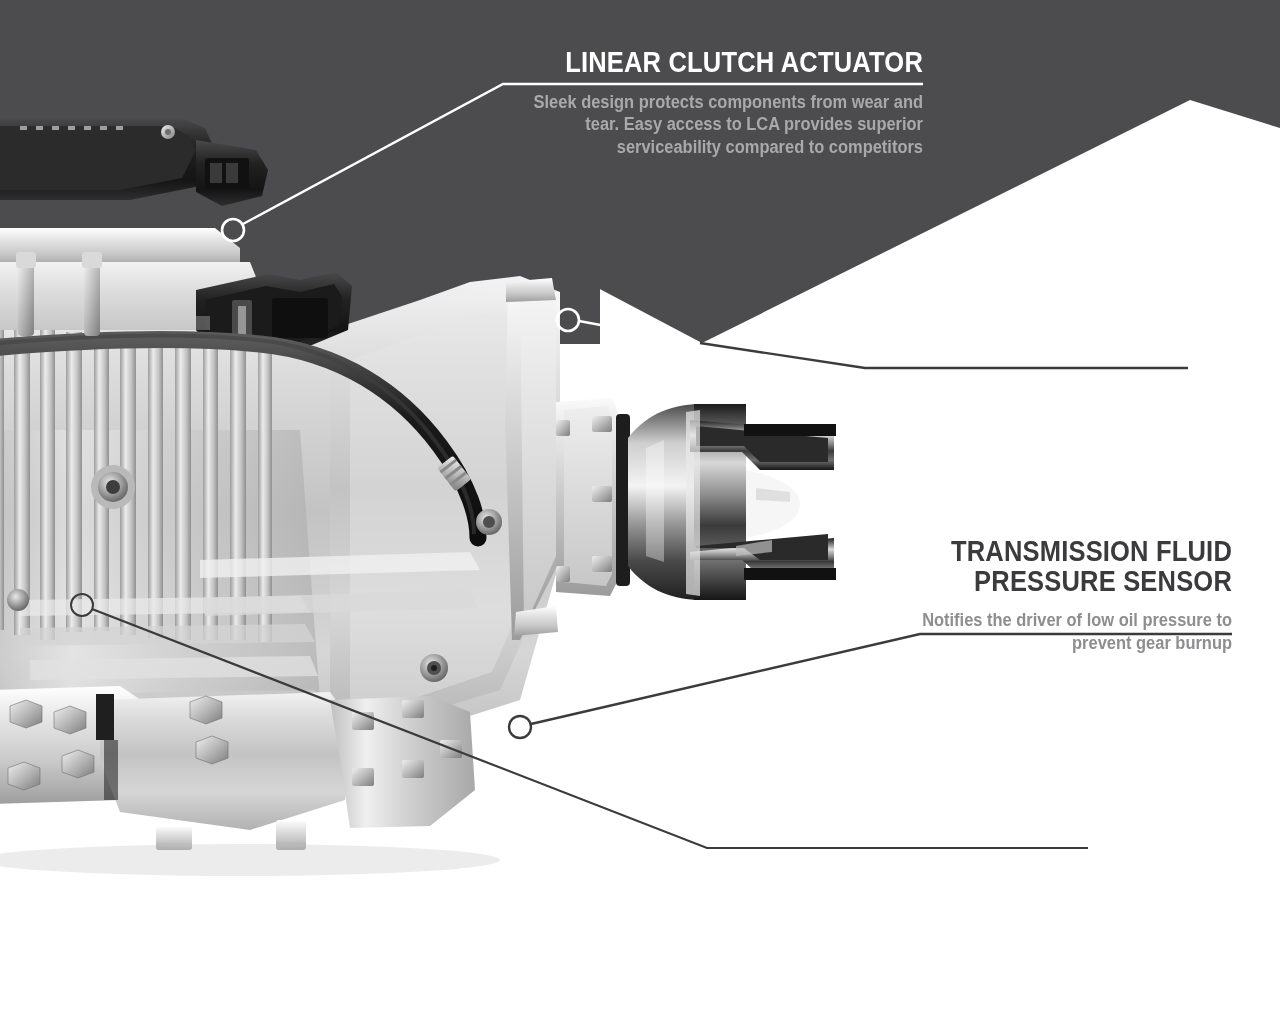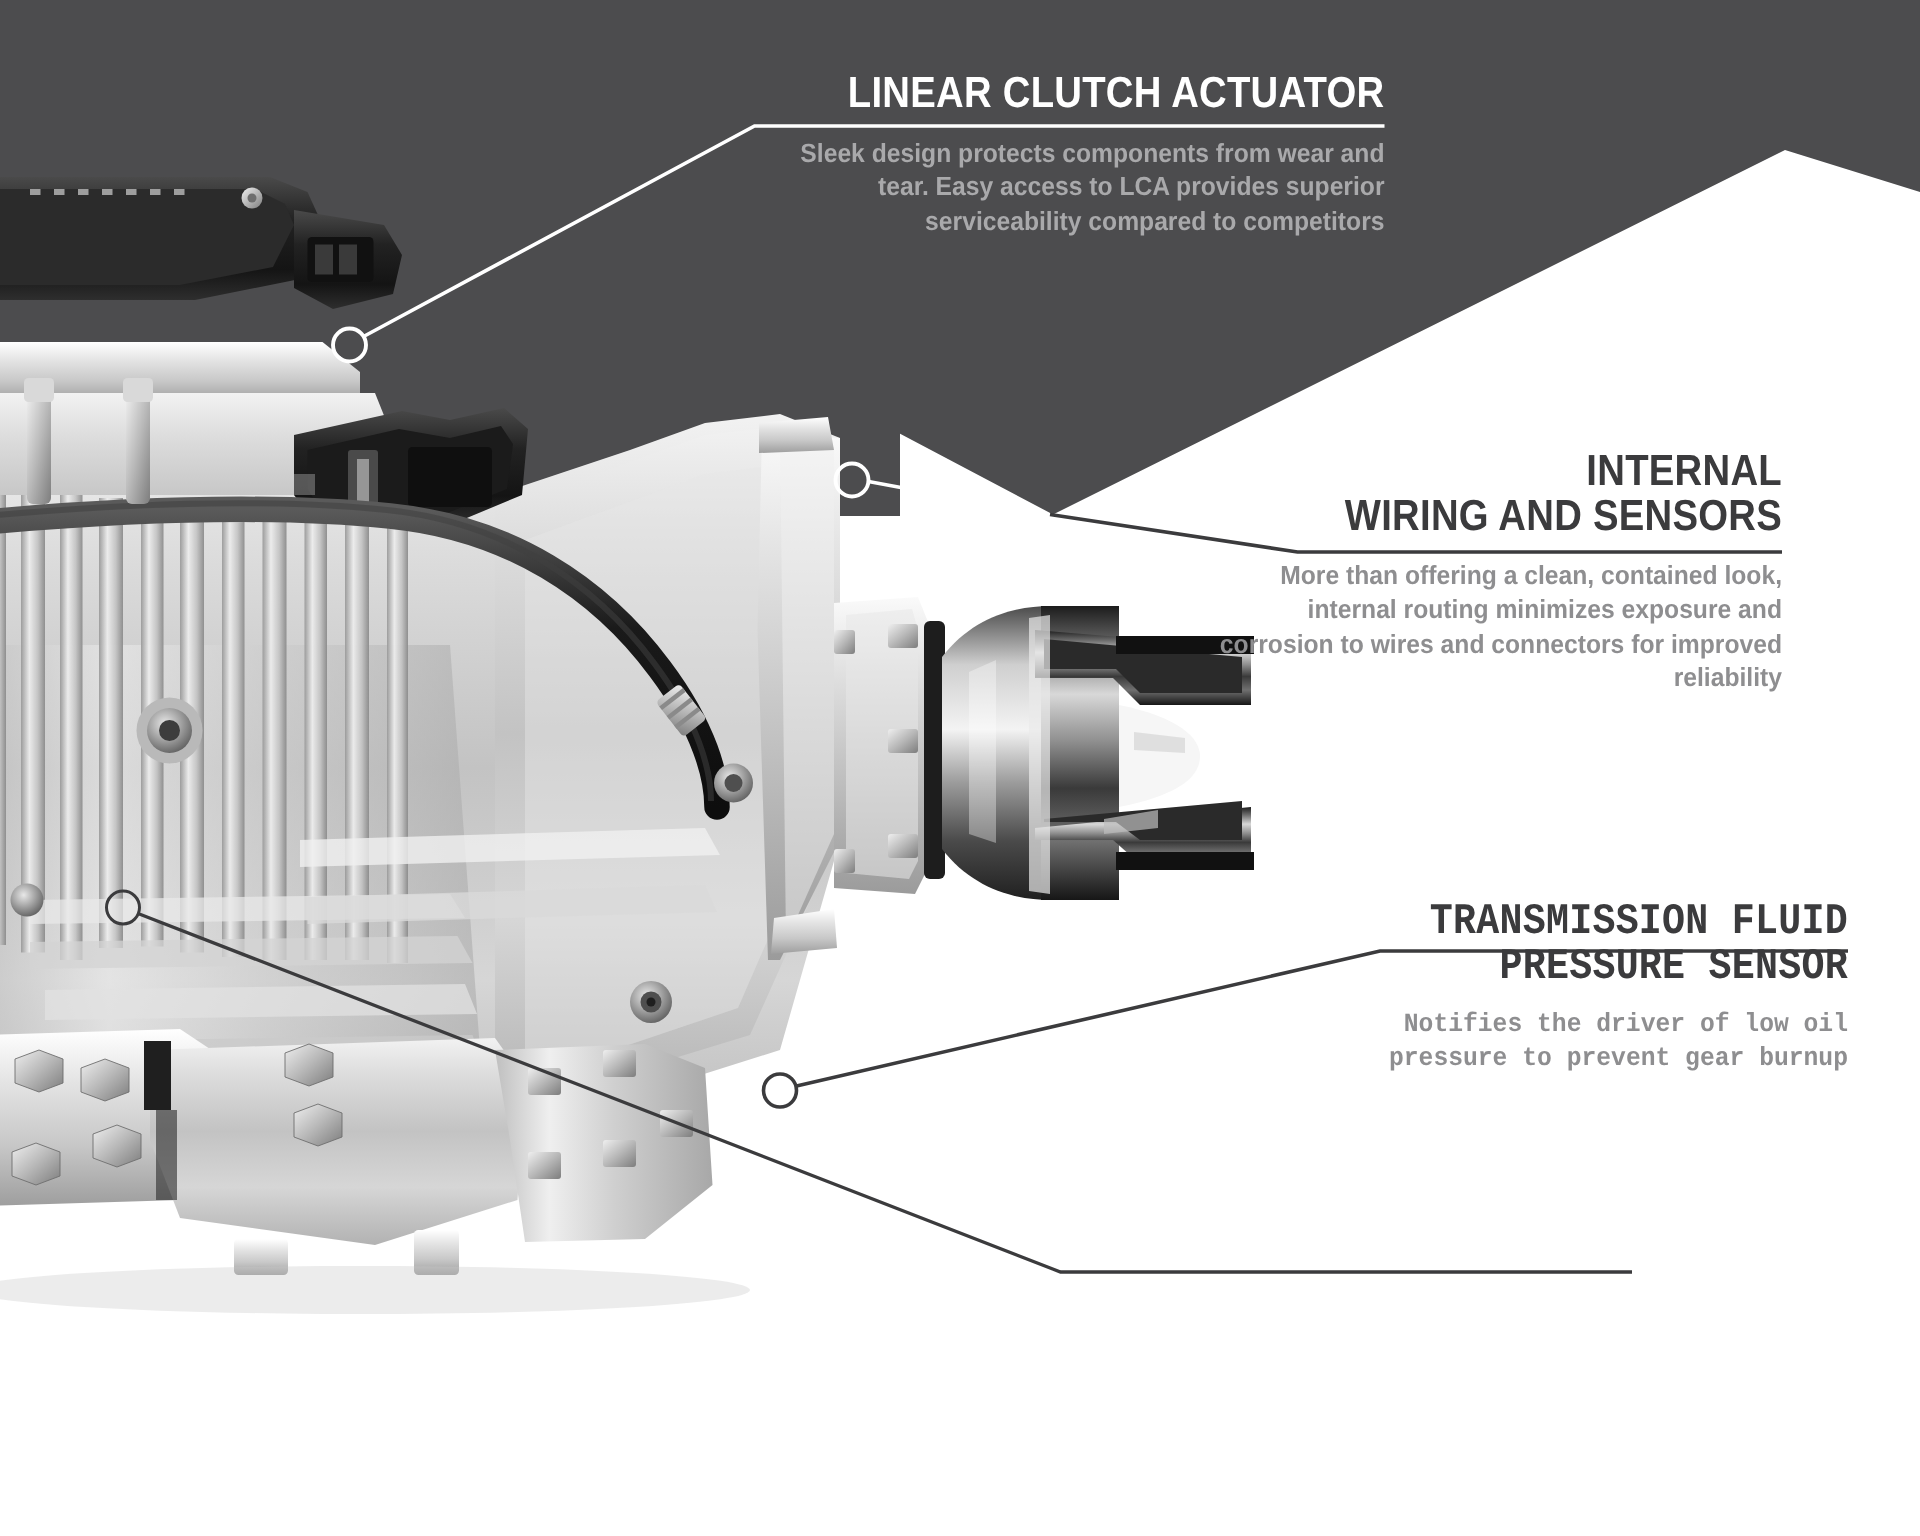--- a/index.html
+++ b/index.html
@@ -358,28 +358,22 @@
       <circle cx="82" cy="605" r="11" stroke="#3b3b3d" stroke-width="2.0" fill="none"></circle>
     </g>
   </svg>
 
   <div class="callout c-dark" style="left:497px; top:48px; width:426px;">
     <p class="ttl">LINEAR CLUTCH ACTUATOR</p>
     <div class="gap-title-body"></div>
     <p class="body">Sleek design protects components from wear and tear. Easy access to LCA provides superior serviceability compared to competitors</p>
   </div>
 
-  <div class="callout c-light" style="left:788px; top:300px; width:400px;">
-    <p class="ttl">INTERNAL</p>
-    <p class="ttl">WIRING AND SENSORS</p>
-    <div class="gap-title-body"></div>
-    <p class="body">More than offering a clean, contained look, internal routing minimizes exposure and corrosion to wires and connectors for improved reliability</p>
-  </div>
-
-  <div class="callout c-light" style="left:872px; top:600px; width:360px;font-family:Liberation Mono, monospace;">
+
+  <div class="callout c-light" style="left:872px; top:537px; width:360px;">
     <p class="ttl">TRANSMISSION FLUID</p>
     <p class="ttl">PRESSURE SENSOR</p>
     <div class="gap-title-body"></div>
     <p class="body">Notifies the driver of low oil pressure to prevent gear burnup</p>
   </div>
 
 
 </div>
 
 </body></html>

